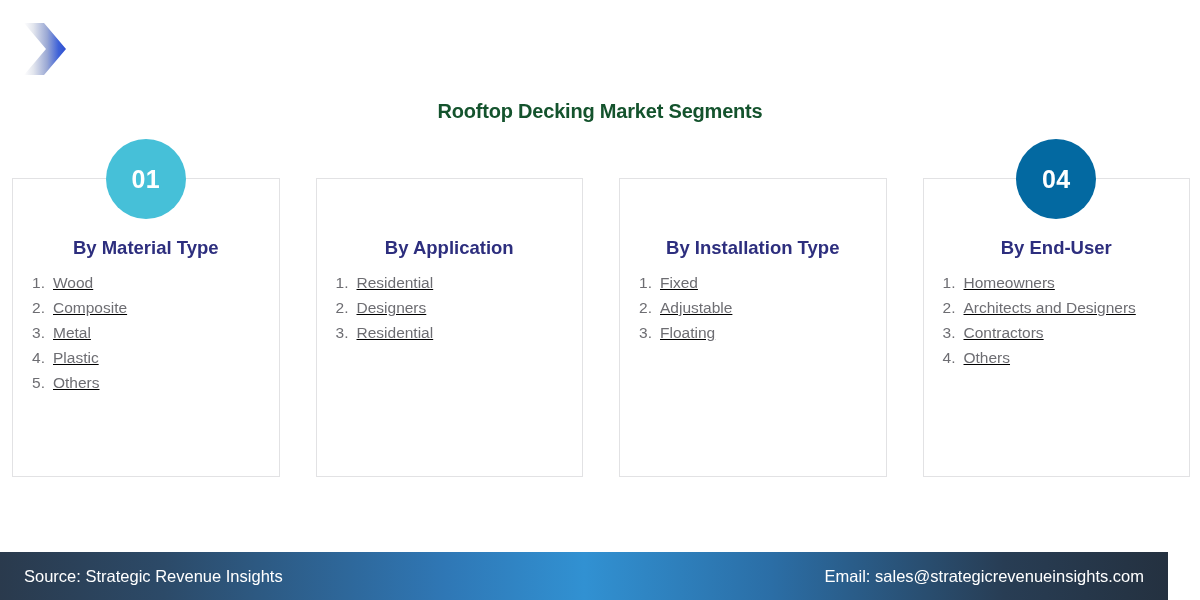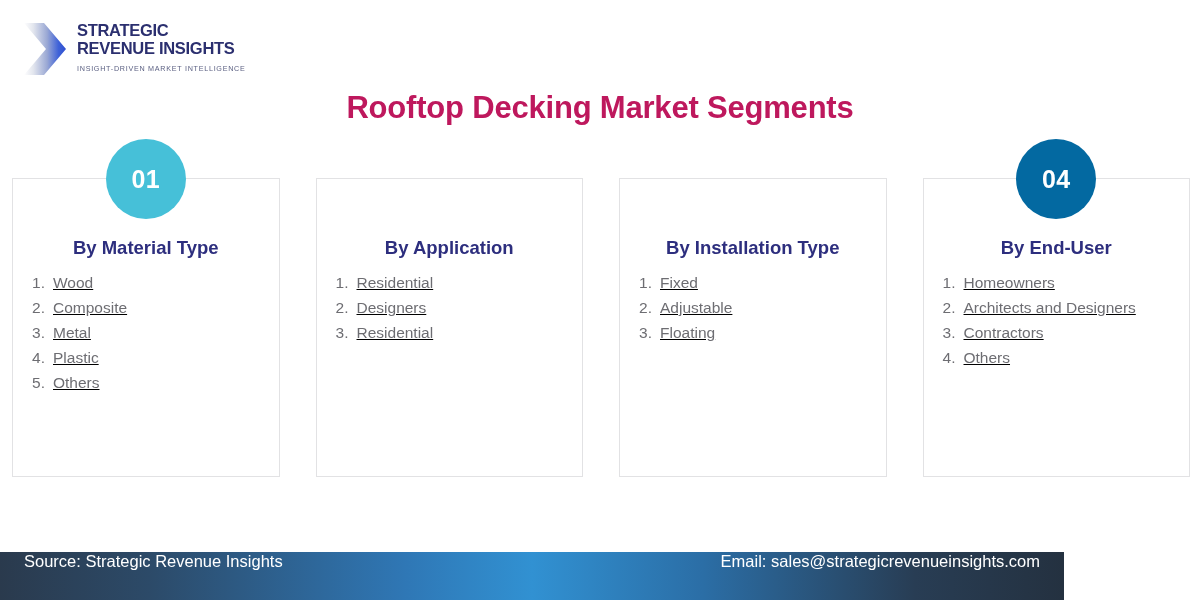--- a/index.html
+++ b/index.html
@@ -49,27 +49,27 @@
     font-size: 7.2px;
     letter-spacing: 0.72px;
     color: #5c6183;
     white-space: nowrap;
     font-weight: normal;
   }
 
   
   .page-title {
     position: absolute;
-    top: 90px;
+    top: 100px;
     left: 0;
     width: 1200px;
     text-align: center;
-    font-size: 31px;
-    font-weight: bold;
-    color: #be185d;
+    font-size: 20px;
+    font-weight: bold;
+    color: #14532d;
     letter-spacing: -0.2px;
   }
 
   
   .cards-row {
     position: absolute;
     top: 178px;
     left: 12px;
     width: 1178px;
     height: 299px;
@@ -128,31 +128,32 @@
     left: 0;
     top: 0;
     color: #6d6d72;
   }
 
   
   .footer {
     position: absolute;
     left: 0;
     bottom: 0;
-    width: 1064px;
+    width: 1168px;
     height: 48px;
     background: linear-gradient(90deg,
       #2a3a4d 0%,
       #2c4a68 14%,
       #2f77b5 38%,
       #3191d2 50%,
       #2b6ea6 66%,
       #283d54 86%,
       #243140 100%);
     display: flex;
+    align-items: center;
     justify-content: space-between;
     padding: 0 24px;
     box-sizing: border-box;
   }
   .footer-text {
     color: #ffffff;
     font-size: 16.5px;
     white-space: nowrap;
   }
 </style>
@@ -165,25 +166,20 @@
       <linearGradient id="chevgrad" x1="0" y1="0" x2="1" y2="0">
         <stop offset="0%" stop-color="#ffffff"></stop>
         <stop offset="22%" stop-color="#e3e6ee"></stop>
         <stop offset="55%" stop-color="#9aa8d4"></stop>
         <stop offset="82%" stop-color="#3f62d8"></stop>
         <stop offset="100%" stop-color="#2f4fd0"></stop>
       </linearGradient>
     </defs>
     <path d="M2 3 L22 3 L44 29 L22 55 L2 55 L24 29 Z" fill="url(#chevgrad)"></path>
   </svg>
-  <div class="logo-text">
-    <div class="logo-line1">STRATEGIC</div>
-    <div class="logo-line2">REVENUE INSIGHTS</div>
-    <div class="logo-tagline">INSIGHT-DRIVEN MARKET INTELLIGENCE</div>
-  </div>
 </div>
 
 <div class="page-title">Rooftop Decking Market Segments</div>
 
 <div class="cards-row">
 
   <div class="card">
     <div class="card-badge" style="background: rgb(70, 192, 216);">01</div>
     <div class="card-heading">By Material Type</div>
     <ul class="card-list">

